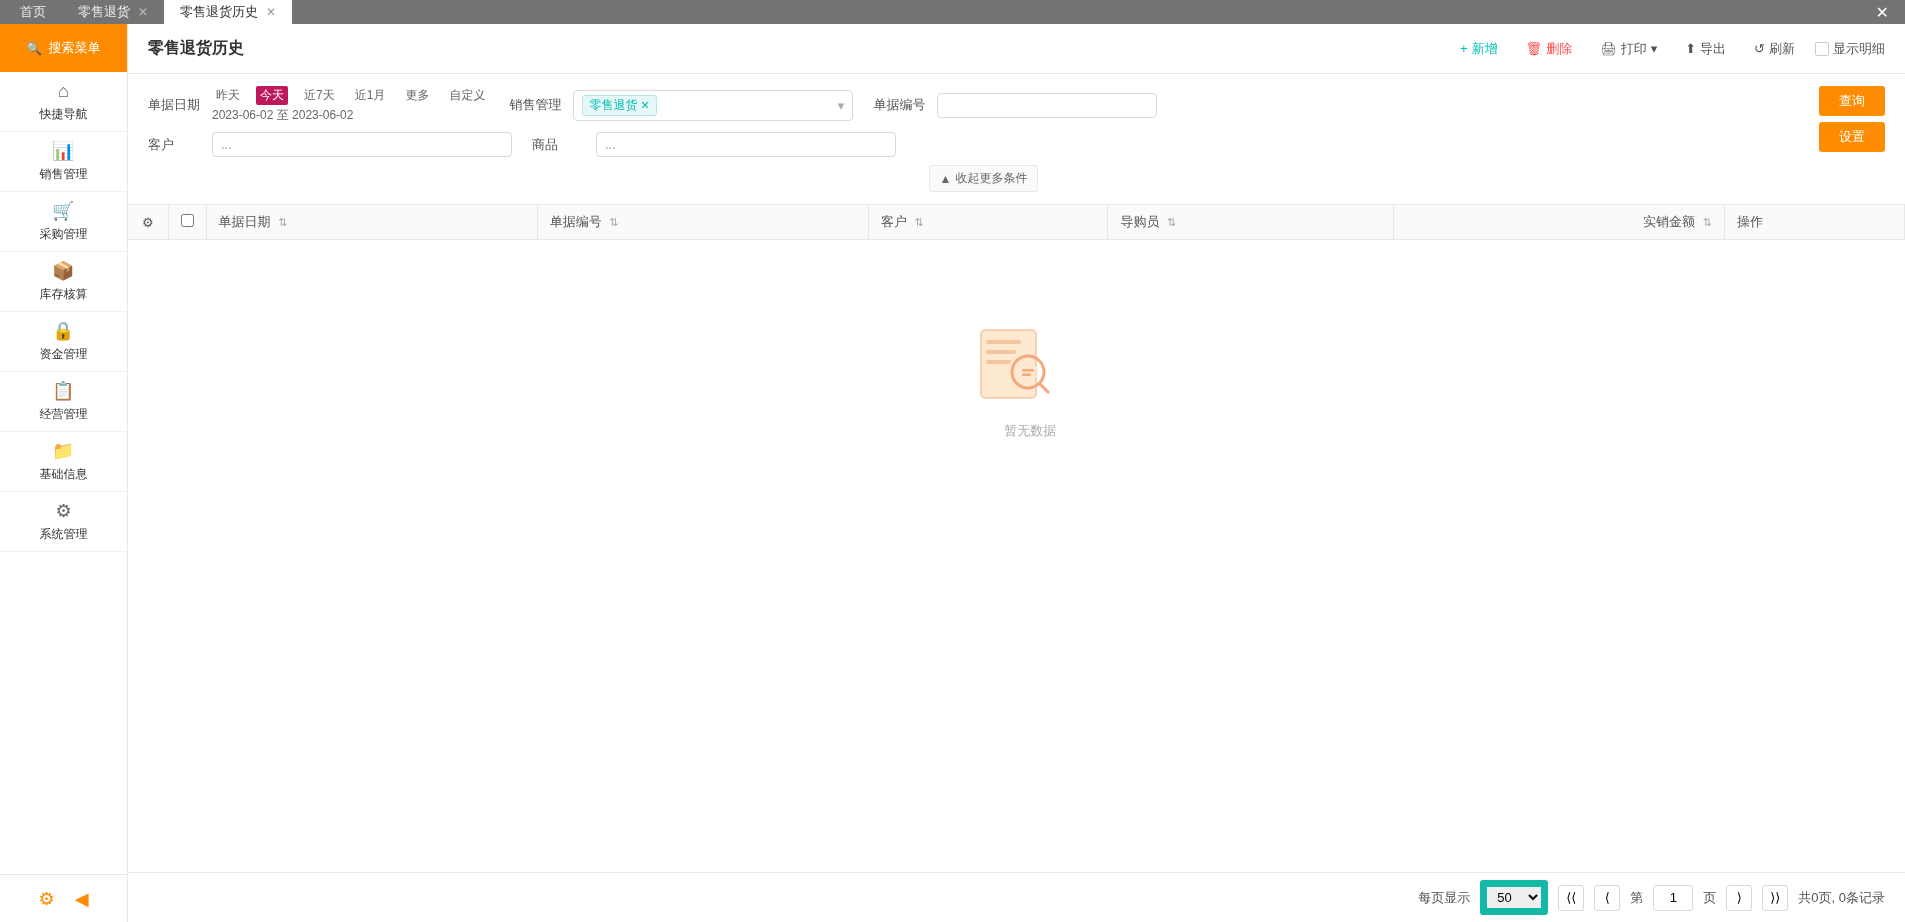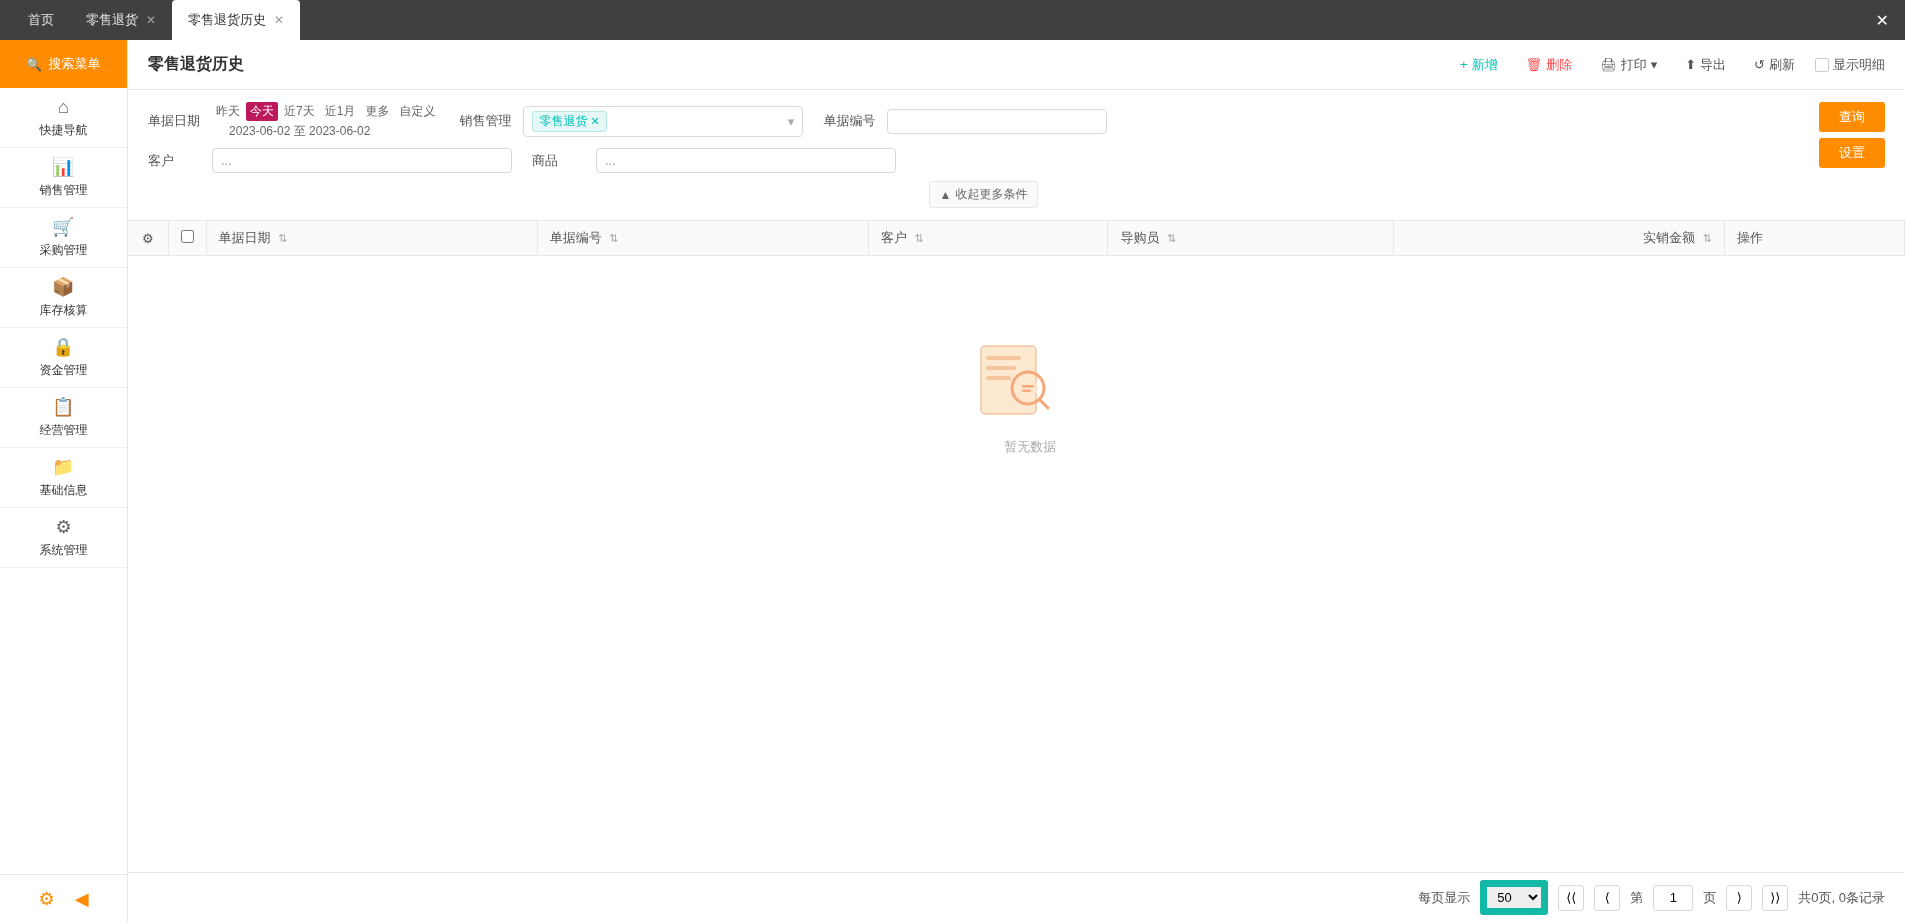--- a/index.html
+++ b/index.html
@@ -1,25 +1,25 @@
 <!DOCTYPE html>
 <html><head>
   <meta charset="utf-8">
   <style>
     * { box-sizing: border-box; margin: 0; padding: 0; font-family: 'Microsoft YaHei', SimSun, sans-serif; }
     body { background: #f5f5f5; overflow: hidden; width: 1905px; height: 922px; display: flex; flex-direction: column; }
 
     
     .top-bar {
-      background: #404040;
-      height: 40px;
+      background: #737373;
+      height: 24px;
       display: flex;
       align-items: center;
       flex-shrink: 0;
-      padding-left: 12px;
+      padding-left: 4px;
       position: relative;
     }
     .top-tab {
       height: 40px;
       padding: 0 16px;
       display: flex;
       align-items: center;
       font-size: 13px;
       color: rgba(255,255,255,0.85);
       cursor: pointer;
@@ -180,38 +180,37 @@
       display: flex;
       align-items: center;
       gap: 8px;
       font-size: 13px;
       color: #555;
     }
     .filter-label { white-space: nowrap; min-width: 56px; }
     .date-shortcuts {
       display: flex;
       align-items: center;
-      gap: 2px;
+      gap: 12px;
       font-size: 12px;
     }
     .date-shortcut {
       color: #666;
       cursor: pointer;
       padding: 1px 4px;
     }
     .date-shortcut.active {
       background: #be185d;
       color: white;
       border-radius: 2px;
     }
     .date-range {
       font-size: 12px;
       color: #666;
       margin-top: 2px;
-      margin-left: 17px;
     }
     .filter-input {
       border: 1px solid #d9d9d9;
       border-radius: 4px;
       padding: 4px 8px;
       font-size: 13px;
       min-width: 200px;
       color: #999;
       cursor: pointer;
       display: flex;

